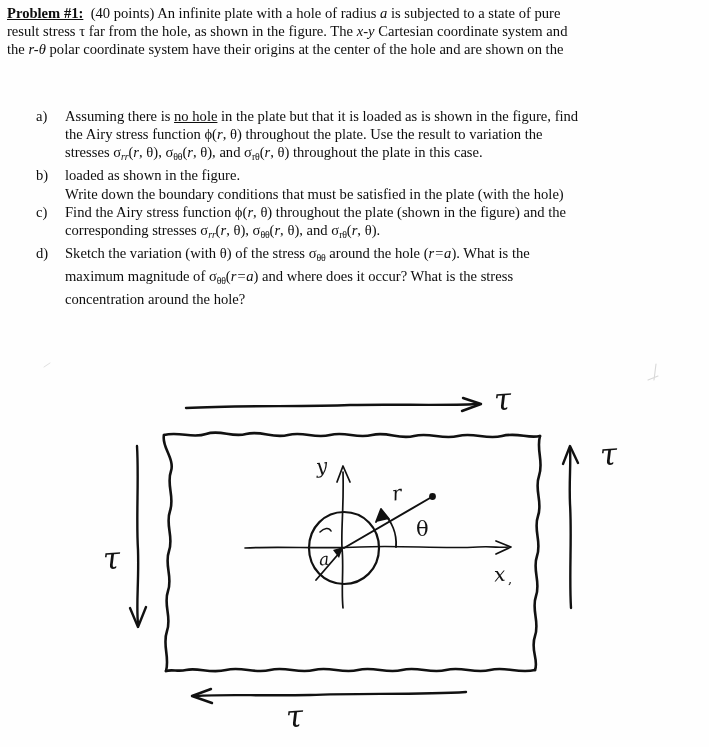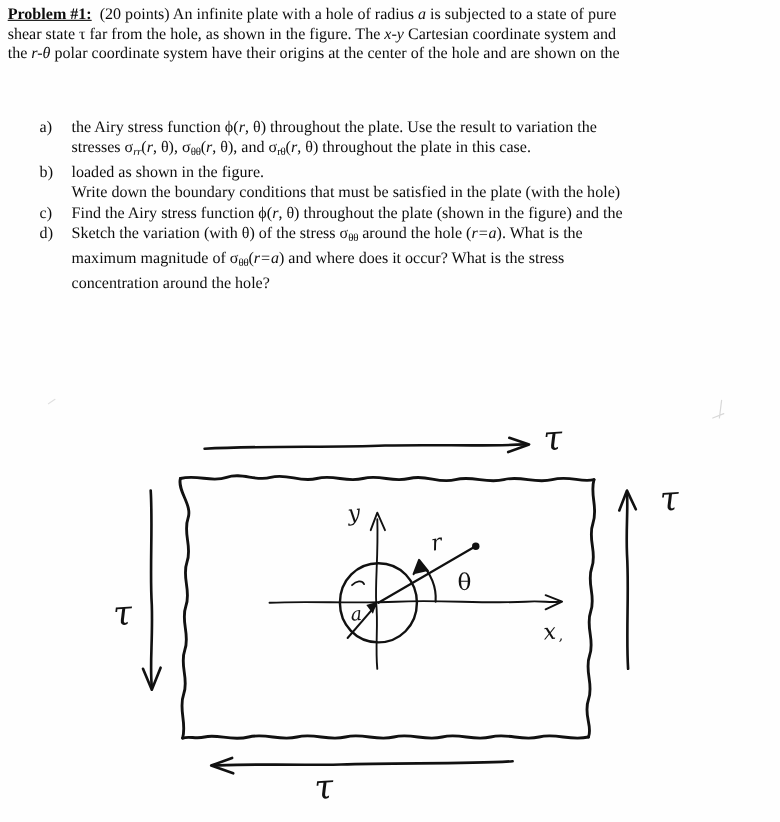--- a/index.html
+++ b/index.html
@@ -98,42 +98,44 @@
     font-size: 21px;
     font-style: normal;
   }
 </style>
 </head>
 <body>
 
 <div id="page">
 
   <div class="prose">
-    <p><span class="lead-title">Problem #1:</span><span>&nbsp;&nbsp;</span><span>(20 points)</span><span> An infinite plate with a hole of radius </span><span class="it">a</span><span> is subjected to a state of pure</span></p>
-    <p><span>shear state </span><span>τ</span><span>  far from the hole, as shown in the figure. The </span><span class="it">x-y</span><span> Cartesian coordinate system and</span></p>
+    <p><span class="lead-title">Problem #1:</span><span>&nbsp;&nbsp;</span><span>(40 points)</span><span> An infinite plate with a hole of radius </span><span class="it">a</span><span> is subjected to a state of pure</span></p>
+    <p><span>result stress </span><span>τ</span><span>  far from the hole, as shown in the figure. The </span><span class="it">x-y</span><span> Cartesian coordinate system and</span></p>
     <p><span>the </span><span class="it">r-θ</span><span> polar coordinate system have their origins at the center of the hole and are shown on the</span></p>
   </div>
 
   <div class="list">
 
     <div class="li">
       <span class="marker">a)</span>
+      <div><span>Assuming there is </span><u>no hole</u><span> in the plate but that it is loaded as is shown in the figure, find</span></div>
       <div><span>the Airy stress function ϕ(</span><span class="it">r</span><span>, θ) throughout the plate.  Use the result to variation the</span></div>
       <div><span>stresses σ</span><sub class="it">rr</sub><span>(</span><span class="it">r</span><span>, θ), σ</span><sub>θθ</sub><span>(</span><span class="it">r</span><span>, θ), and σ</span><sub>rθ</sub><span>(</span><span class="it">r</span><span>, θ) throughout the plate in this case.</span></div>
     </div>
 
     <div class="li">
       <span class="marker">b)</span>
       <div>loaded as shown in the figure.</div>
       <div>Write down the boundary conditions that must be satisfied in the plate (with the hole)</div>
     </div>
 
     <div class="li">
       <span class="marker">c)</span>
       <div><span>Find the Airy stress function ϕ(</span><span class="it">r</span><span>, θ) throughout the plate (shown in the figure) and the</span></div>
+      <div><span>corresponding stresses σ</span><sub class="it">rr</sub><span>(</span><span class="it">r</span><span>, θ), σ</span><sub>θθ</sub><span>(</span><span class="it">r</span><span>, θ), and σ</span><sub>rθ</sub><span>(</span><span class="it">r</span><span>, θ).</span></div>
     </div>
 
     <div class="li">
       <span class="marker">d)</span>
       <div><span>Sketch the variation (with θ) of the stress σ</span><sub>θθ</sub><span> around the hole (</span><span class="it">r=a</span><span>).  What is the</span></div>
       <div><span>maximum magnitude of σ</span><sub>θθ</sub><span>(</span><span class="it">r=a</span><span>) and where does it occur?  What is the stress</span></div>
       <div>concentration around the hole?</div>
     </div>
 
   </div>

